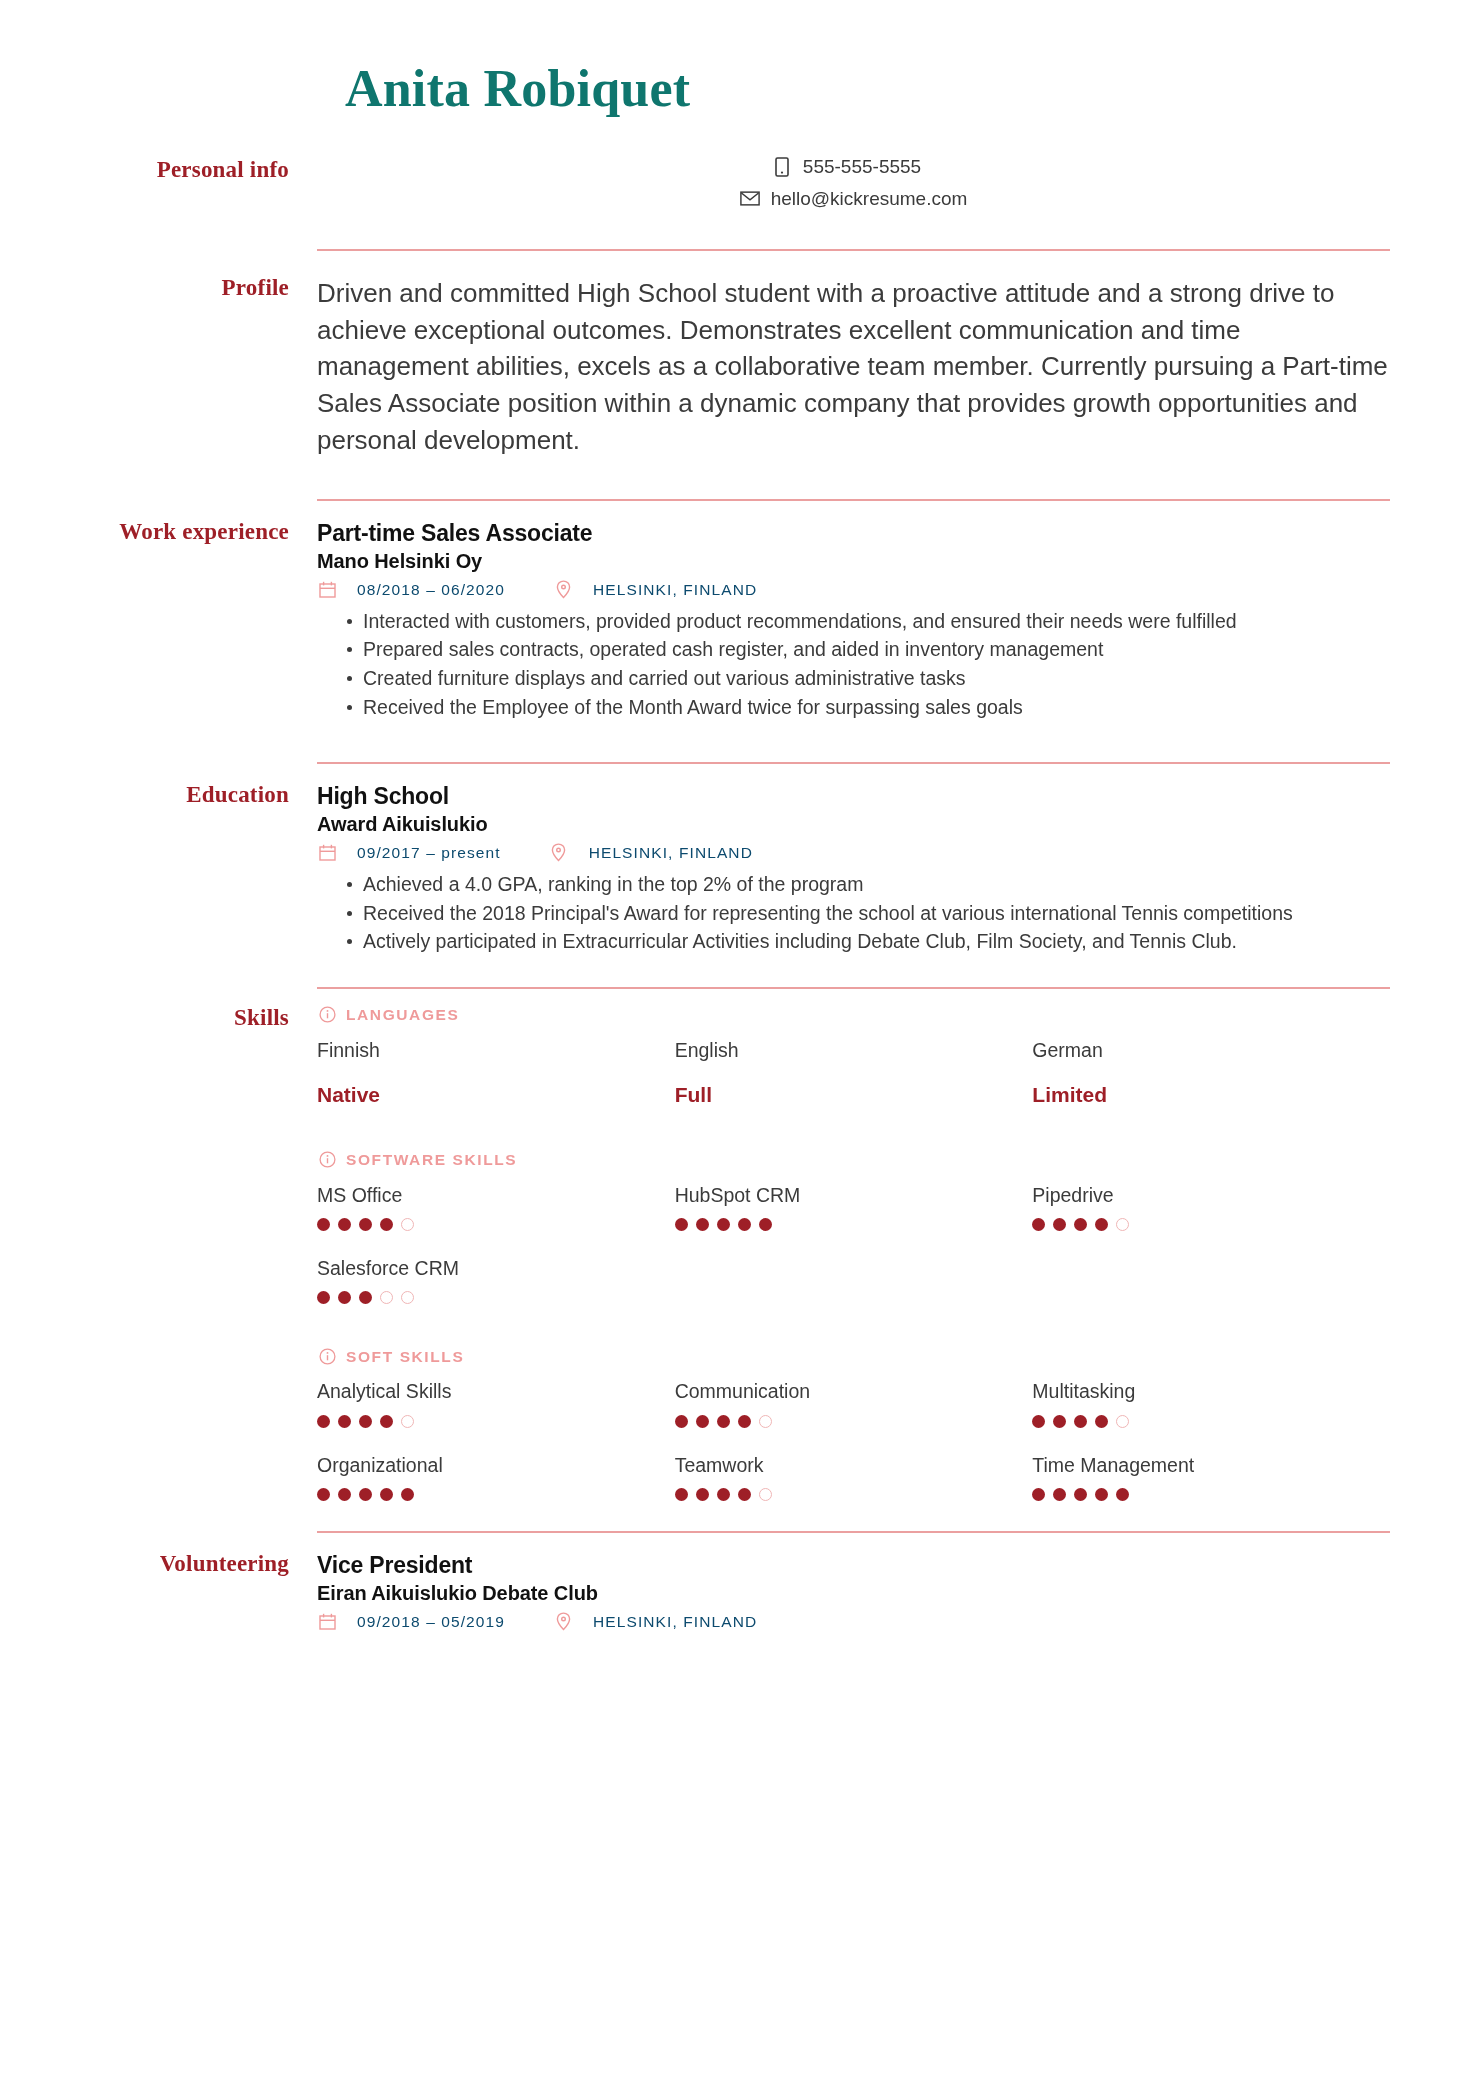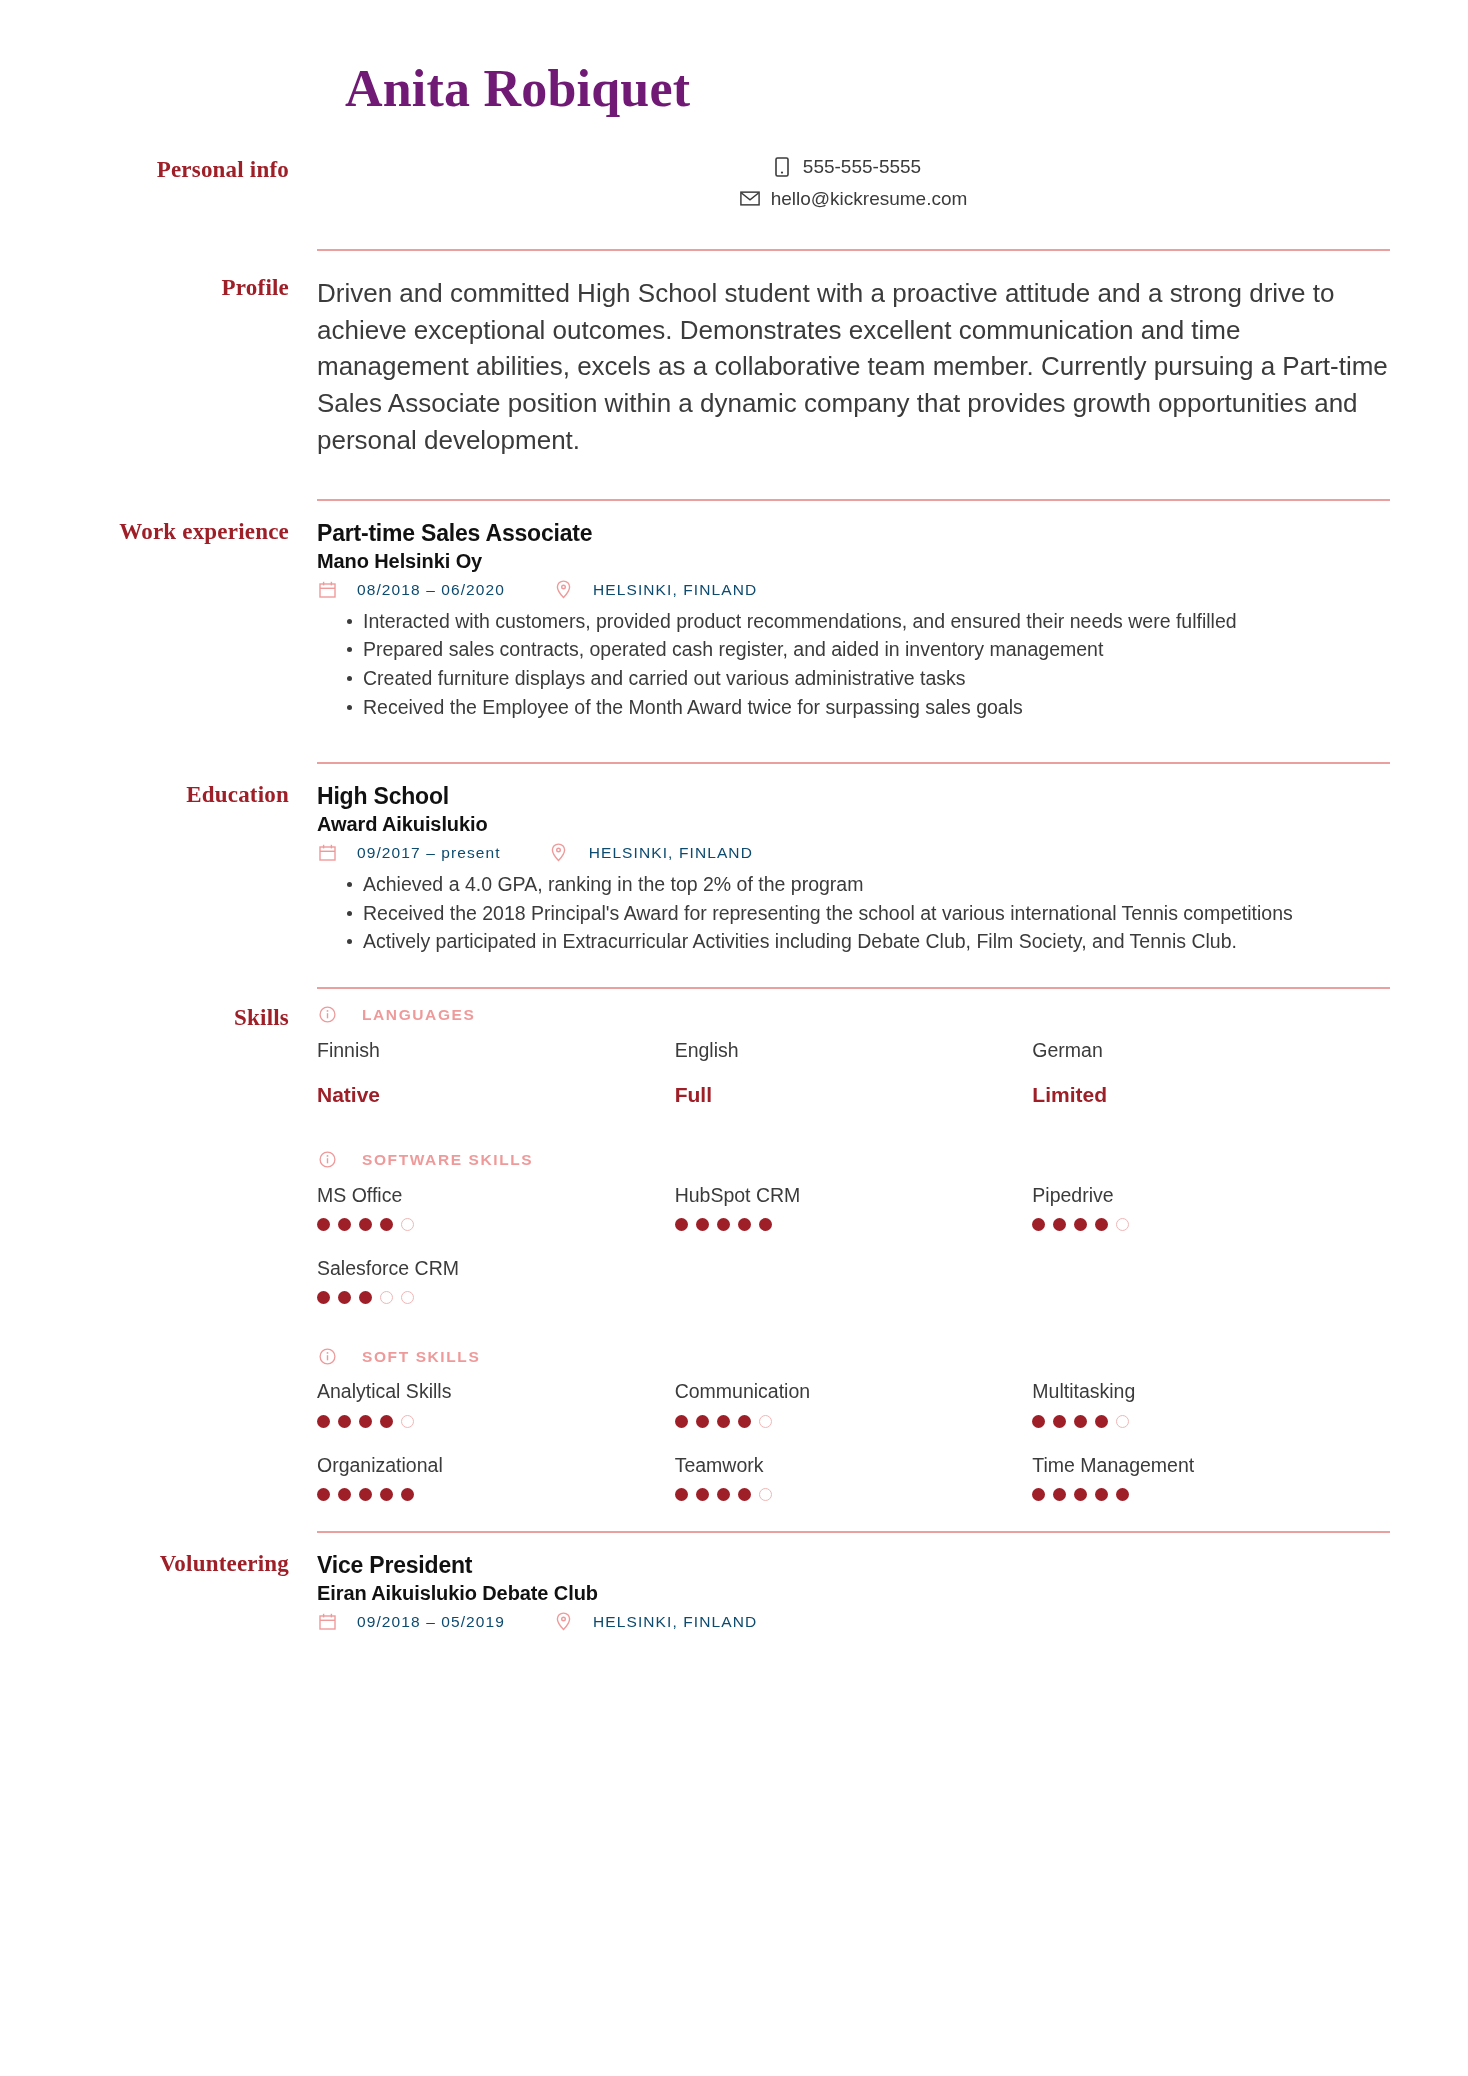--- a/index.html
+++ b/index.html
@@ -26,21 +26,21 @@
   
   .header {
     padding-top: 62px;
     padding-left: 345px;
   }
   .name {
     font-family: "Liberation Serif", serif;
     font-weight: bold;
     font-size: 52px;
     line-height: 1.05;
-    color: #701a75;
+    color: #0f766e;
     letter-spacing: 0.2px;
     margin: 0;
   }
 
   
   .section {
     display: flex;
     flex-direction: row;
     align-items: flex-start;
     padding-left: 72px;
@@ -155,21 +155,21 @@
     width: 5px;
     height: 5px;
     border-radius: 50%;
     background: #3b3b3b;
   }
 
   
   .skill-group-title {
     display: flex;
     align-items: center;
-    gap: 25px;
+    gap: 9px;
     color: #ef9a9a;
     font-size: 15.5px;
     font-weight: bold;
     letter-spacing: 1.6px;
     line-height: 1;
   }
   .skill-grid {
     display: grid;
     grid-template-columns: 1fr 1fr 1fr;
     column-gap: 0px;

